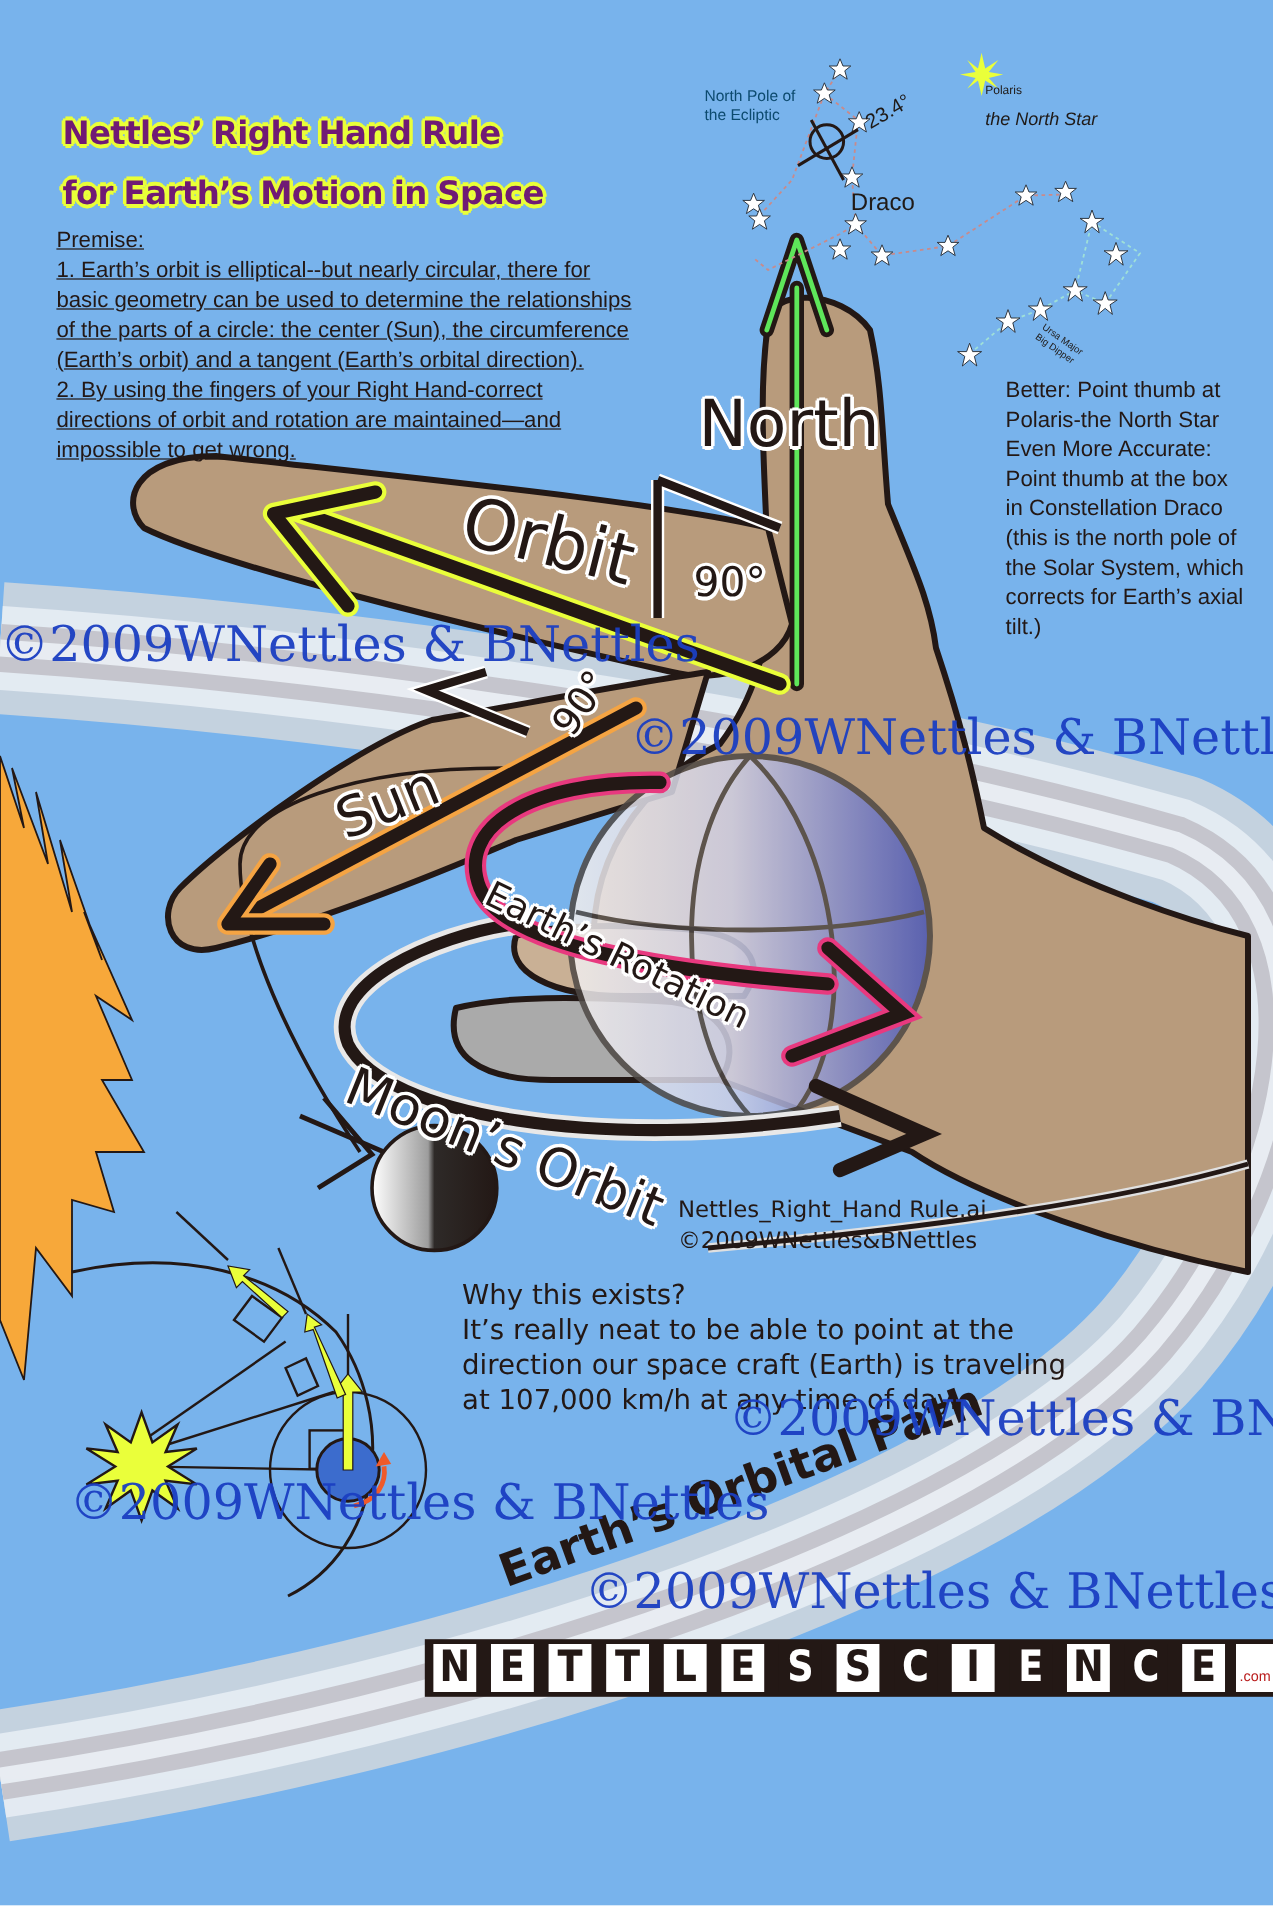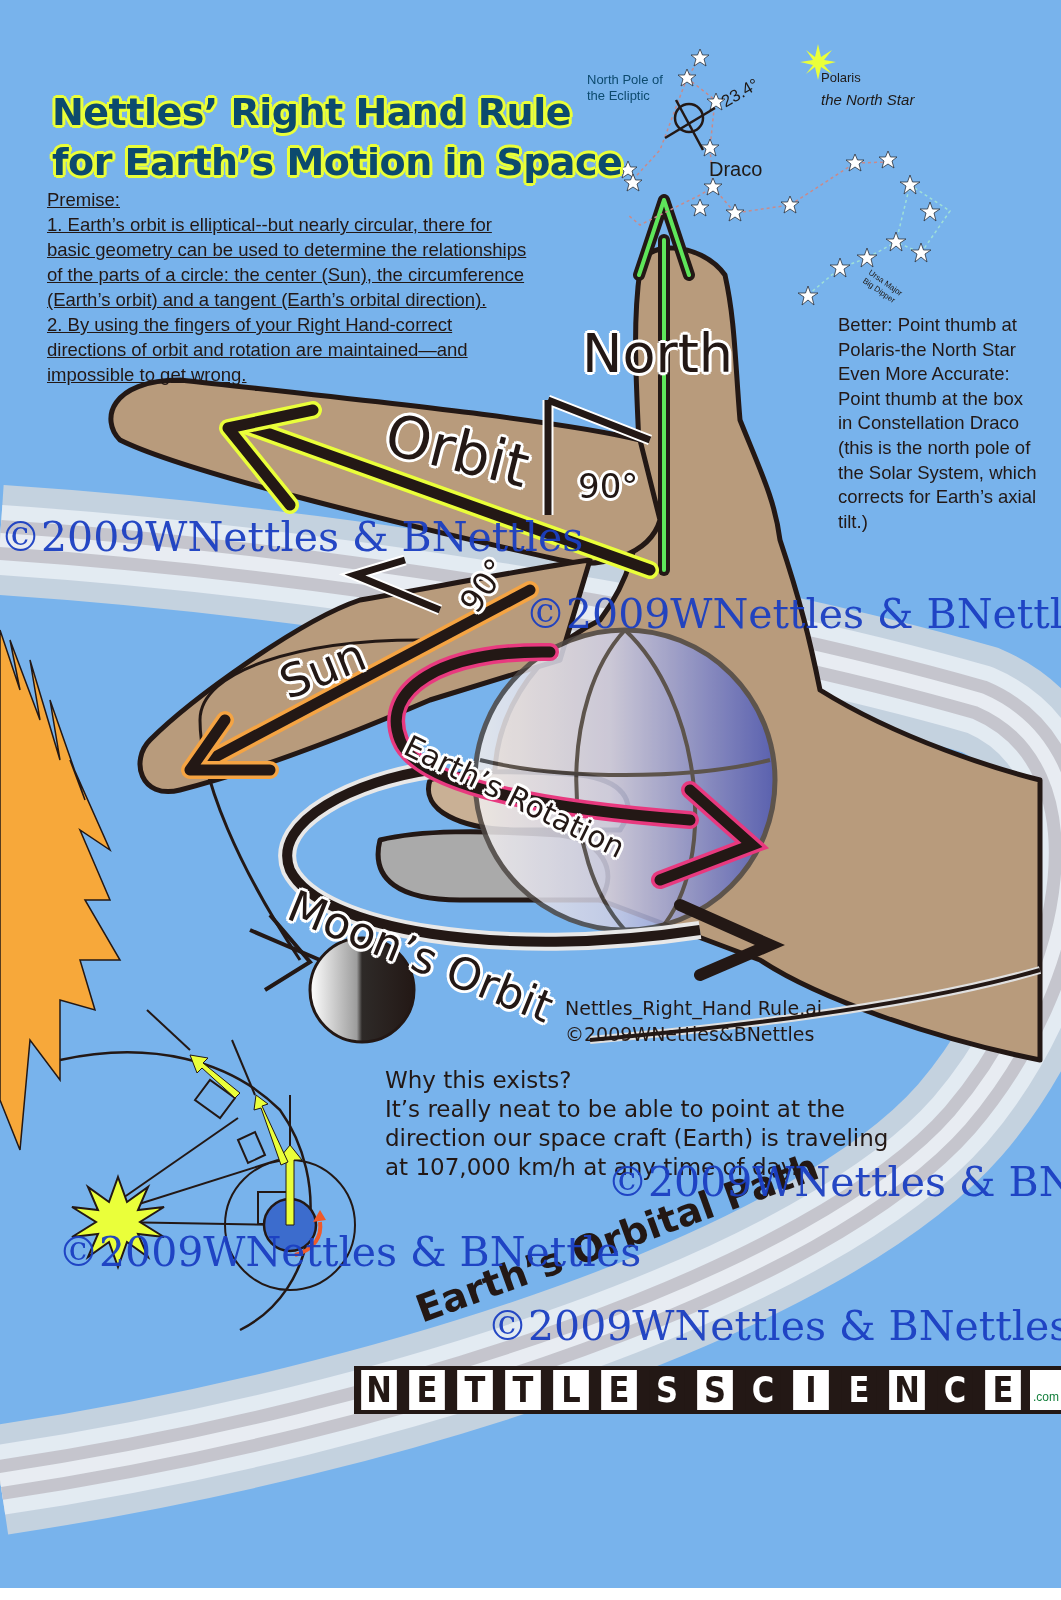--- a/index.html
+++ b/index.html
@@ -4,41 +4,41 @@
 <style>
   html, body { margin:0; padding:0; background:#ffffff; }
   #canvas {
     position:relative; width:1061px; height:1588px; overflow:hidden;
     background:#78b3ec;
     font-family:"Liberation Sans", sans-serif; color:#1f1a17;
   }
   #art { position:absolute; left:0; top:0; width:1061px; height:1588px; }
   .abs { position:absolute; white-space:nowrap; }
   .title {
-    font-family:"DejaVu Sans", sans-serif; font-weight:bold; font-size:38px; line-height:44px;
-    color:#0c4a6e; letter-spacing:-0.5px;
+    font-family:"DejaVu Sans", sans-serif; font-weight:bold; font-size:27px; line-height:44px;
+    color:#701a75; letter-spacing:-0.5px;
     text-shadow: 0 0 3px #eaff3a,0 0 3px #eaff3a,2px 2px 0 #eaff3a,-2px -2px 0 #eaff3a,2px -2px 0 #eaff3a,-2px 2px 0 #eaff3a,0 3px 0 #eaff3a,3px 0 0 #eaff3a,0 -3px 0 #eaff3a,-3px 0 0 #eaff3a;
   }
   .premise { font-size:18.5px; line-height:25px; white-space:normal; color:#231815;text-decoration:underline; }
   .side { font-size:18.5px; line-height:24.6px; color:#231815; }
   .outlined {
     font-family:"DejaVu Sans", sans-serif; color:#231815;
     text-shadow: 2px 2px 0 #fff,-2px -2px 0 #fff,2px -2px 0 #fff,-2px 2px 0 #fff,0 3px 0 #fff,3px 0 0 #fff,0 -3px 0 #fff,-3px 0 0 #fff;
   }
   .wm { font-family:"DejaVu Serif", serif; color:#1b3fc2; font-size:41px; opacity:0.95; }
   .small { font-size:13px; color:#0c4a6e; }
   .info { font-family:"DejaVu Sans", sans-serif; font-size:23px; line-height:29px; color:#231815; }
   .logo { display:flex; align-items:center; background:#231815; padding:4px 4px; height:48px; box-sizing:border-box; }
   .logo span.l {
     display:inline-block; width:42px; height:40px; margin-right:6px; background:#fff; color:#231815;
     font-family:"DejaVu Sans", sans-serif; font-weight:bold; font-size:36px; line-height:40px; text-align:center;
     transform:scaleX(0.85);
   }
   .logo span.l.dark { background:#231815; color:#fff; }
-  .logo .com { background:#fff; color:#15803d; font-size:12px; padding:20px 3px 2px; height:40px; box-sizing:border-box; }
+  .logo .com { background:#fff; color:#b91c1c; font-size:12px; padding:20px 3px 2px; height:40px; box-sizing:border-box; }
 </style>
 </head>
 <body>
 
 <div id="canvas">
 
   <svg id="art" viewBox="0 0 1061 1588">
     <defs>
       <linearGradient id="earthGrad" x1="0" y1="0" x2="1" y2="0">
         <stop offset="0" stop-color="#f2efee"></stop>
@@ -250,21 +250,21 @@
     <div>2. By using the fingers of your Right Hand-correct</div>
     <div>directions of orbit and rotation are maintained—and</div>
     <div>impossible to get wrong.</div>
   </div>
 
   <div class="abs small" style="left:587px;top:72px;line-height:16px;">
     <div>North Pole of</div>
     <div>the Ecliptic</div>
   </div>
   <div class="abs" style="left:728px;top:92px;font-size:17px;transform:rotate(-30deg);transform-origin:left bottom;">23.4°</div>
-  <div class="abs" style="left:821px;top:70px;font-size:13px;text-align:center;">Polaris</div>
+  <div class="abs" style="left:821px;top:70px;font-size:10px;text-align:center;">Polaris</div>
   <div class="abs" style="left:821px;top:91px;font-size:15px;font-style:italic;">the North Star</div>
   <div class="abs" style="left:709px;top:158px;font-size:20px;">Draco</div>
   <div class="abs" style="left:872px;top:268px;font-size:8px;line-height:10px;transform:rotate(35deg);transform-origin:left top;">
     <div>Ursa Major</div>
     <div>Big Dipper</div>
   </div>
 
   <div class="abs side" style="left:793px;top:313px;margin-left:45px;">
     <div>Better: Point thumb at</div>
     <div>Polaris-the North Star</div>

